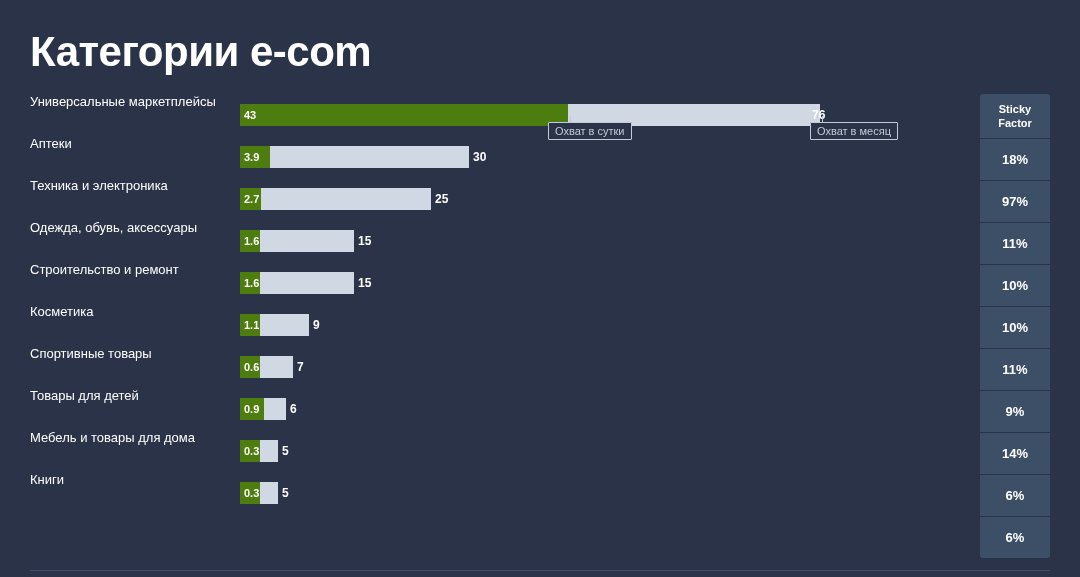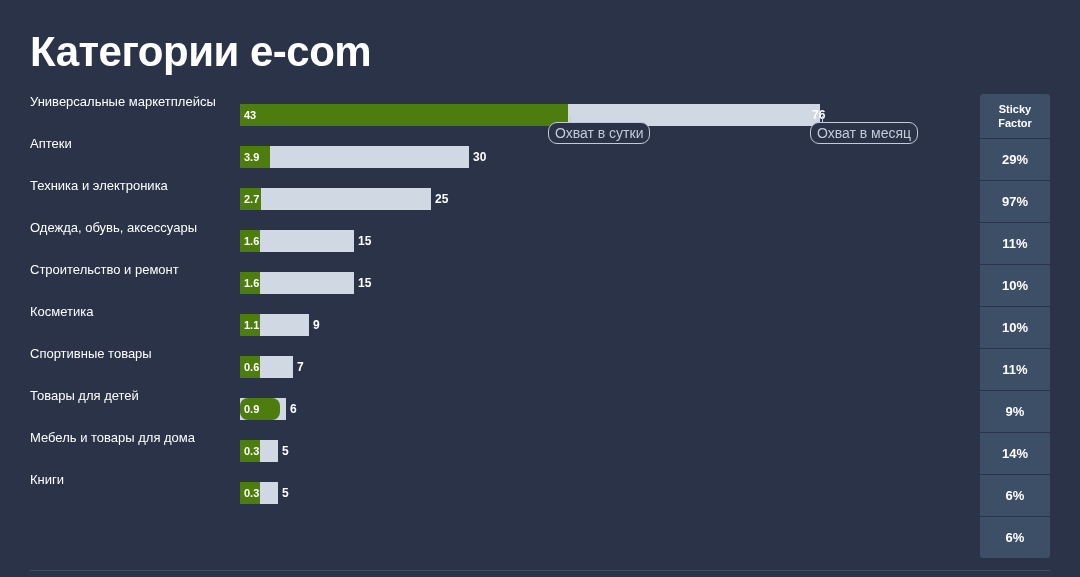--- a/index.html
+++ b/index.html
@@ -93,25 +93,25 @@
     }
     .bar-label-inside {
       font-size: 11px;
       color: #ffffff;
       font-weight: 700;
       padding-left: 4px;
       white-space: nowrap;
     }
     .annotation {
       position: absolute;
-      font-size: 14px;
+      font-size: 11px;
       color: #c0ccd8;
       background: #2a3347;
       border: 1px solid #c0ccd8;
-      border-radius: 9px;
+      border-radius: 1px;
       padding: 2px 6px;
       white-space: nowrap;
       z-index: 10;
     }
     .annotation-line {
       position: absolute;
       border-left: 1px solid #c0ccd8;
       z-index: 9;
     }
     .footer {
@@ -212,21 +212,21 @@
             <div class="bar-daily" style="width: 20px; position: relative; z-index: 2;">
               <span class="bar-label-inside">0.6</span>
             </div>
             <span style="position: absolute; left: 57px; top: 50%; transform: translateY(-50%); font-size: 12px; color: rgb(255, 255, 255); font-weight: 600; z-index: 3;">7</span>
           </div>
         </div>
         <div class="row">
           <div class="row-label">Товары для детей</div>
           <div class="bars-wrapper" style="position: relative;">
             <div class="bar-monthly" style="width: 46px;"></div>
-            <div class="bar-daily" style="width: 40px; position: relative; z-index: 2; border-radius: 8px;">
+            <div class="bar-daily" style="width: 24px; position: relative; z-index: 2;">
               <span class="bar-label-inside">0.9</span>
             </div>
             <span style="position: absolute; left: 50px; top: 50%; transform: translateY(-50%); font-size: 12px; color: rgb(255, 255, 255); font-weight: 600; z-index: 3;">6</span>
           </div>
         </div>
         <div class="row">
           <div class="row-label">Мебель и товары для дома</div>
           <div class="bars-wrapper" style="position: relative;">
             <div class="bar-monthly" style="width: 38px;"></div>
             <div class="bar-daily" style="width: 20px; position: relative; z-index: 2;">
@@ -241,21 +241,21 @@
             <div class="bar-monthly" style="width: 38px;"></div>
             <div class="bar-daily" style="width: 20px; position: relative; z-index: 2;">
               <span class="bar-label-inside">0.3</span>
             </div>
             <span style="position: absolute; left: 42px; top: 50%; transform: translateY(-50%); font-size: 12px; color: rgb(255, 255, 255); font-weight: 600; z-index: 3;">5</span>
           </div>
         </div>
       </div>
     <div class="sticky-column" id="sticky-column">
         <div class="sticky-header">Sticky<br>Factor</div>
-        <div class="sticky-value" style="height: 42px;">29%</div>
+        <div class="sticky-value" style="height: 42px;">18%</div>
         <div class="sticky-value" style="height: 42px;">97%</div>
         <div class="sticky-value" style="height: 42px;">11%</div>
         <div class="sticky-value" style="height: 42px;">10%</div>
         <div class="sticky-value" style="height: 42px;">10%</div>
         <div class="sticky-value" style="height: 42px;">11%</div>
         <div class="sticky-value" style="height: 42px;">9%</div>
         <div class="sticky-value" style="height: 42px;">14%</div>
         <div class="sticky-value" style="height: 42px;">6%</div>
         <div class="sticky-value" style="height: 42px; border-radius: 0px 0px 3px 3px;">6%</div>
       </div>

